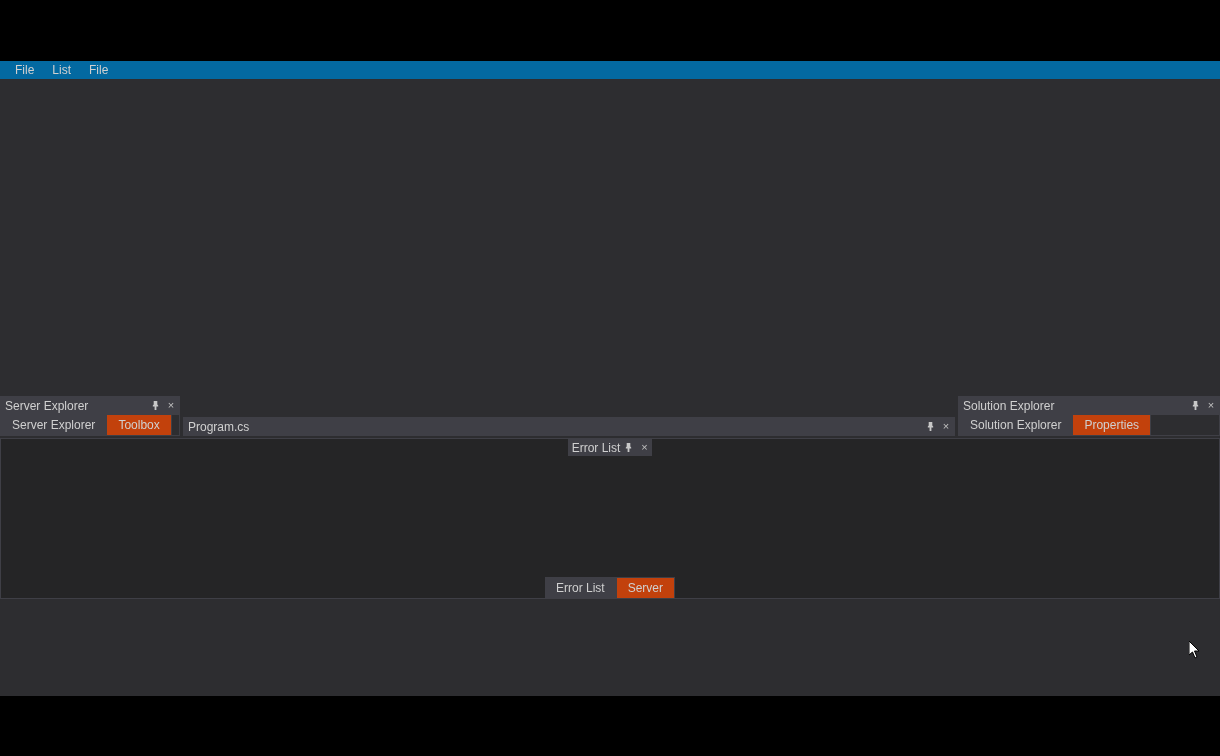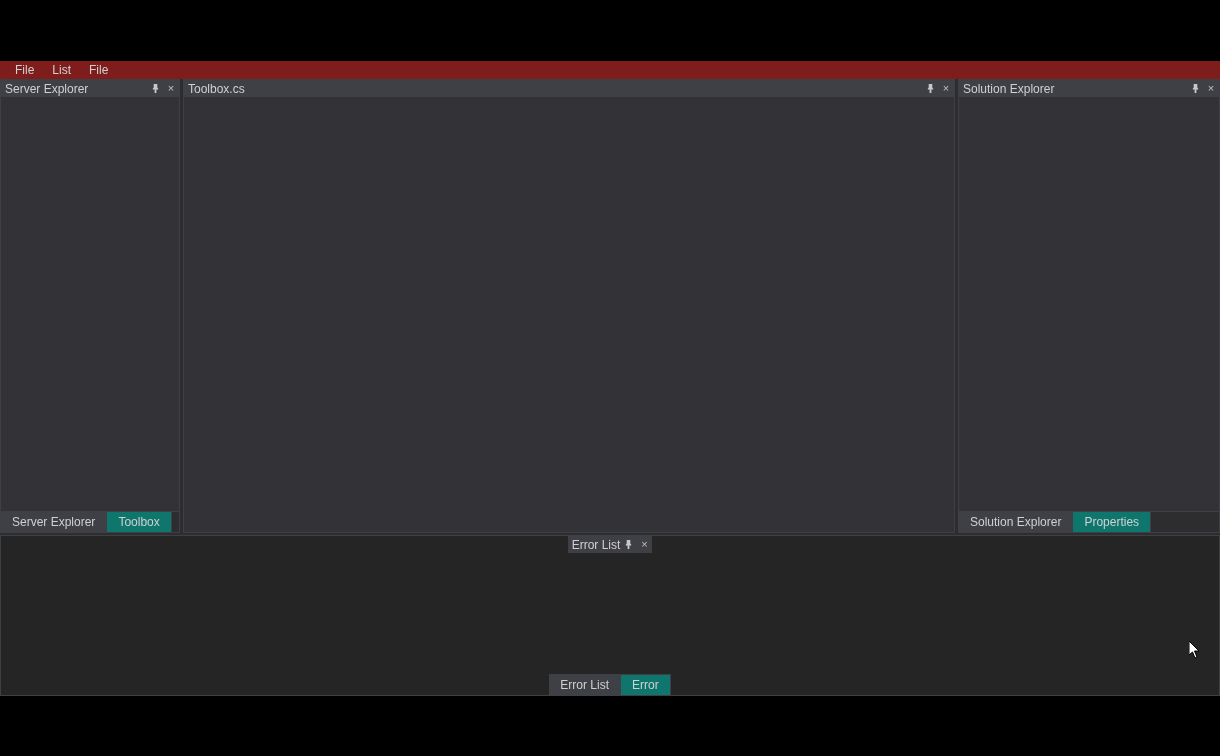--- a/index.html
+++ b/index.html
@@ -1,34 +1,34 @@
 <!DOCTYPE html>
 <html><head>
 <meta charset="utf-8">
 <style>
   * { margin:0; padding:0; box-sizing:border-box; }
   html,body { width:1220px; height:756px; background:#000; font-family:"Segoe UI",Arial,sans-serif; font-size:12px; color:#d0d0d0; overflow:hidden; }
   .app { position:absolute; left:0; top:61px; width:1220px; height:635px; background:#2d2d30; display:flex; flex-direction:column; }
   
-  .menubar { height:18px; background:#7f1d1d; display:flex; align-items:center; padding-left:6px; gap:0; }
+  .menubar { height:18px; background:#0369a1; display:flex; align-items:center; padding-left:6px; gap:0; }
   .menubar .mi { padding:1px 9px; color:#d0d0d0; cursor:default; }
   
-  .row-top { display:flex; height:454px; }
+  .row-top { display:flex; height:357px;align-items:flex-end; }
   .row-bot { display:flex; flex-direction:column; height:161px; margin-top:2px; }
   
   .panel { display:flex; flex-direction:column; background:#252526; border:1px solid #3f3f46; }
   .panel + .panel { margin-left:3px; }
   .titlebar { height:17px; background:#3f3f46; display:flex; align-items:center; padding-left:4px; font-size:12px; color:#d0d0d0; }
   .titlebar .spacer { flex:1; }
   .titlebar .tb-btn { width:16px; height:16px; display:flex; align-items:center; justify-content:center; color:#c0c0c0; font-size:10px; }
   .titlebar .tb-btn svg { width:9px; height:9px; }
   .content { flex:1; background:#333337; }
   .tabs { height:21px; display:flex; background:#2d2d30; border-top:1px solid #3f3f46; }
   .tab { padding:3px 11px; font-size:12px; color:#d0d0d0; border-right:1px solid #3f3f46; background:#3f3f46; }
-  .tab.inactive { background:#0f766e; }
+  .tab.inactive { background:#c2410c; }
   .close-x { font-size:11px; line-height:1; }
   
   .cursor { position:absolute; left:1189px; top:641px; pointer-events:none; }
 </style>
 </head>
 <body>
 
 <div class="app">
 
   <div class="menubar">
@@ -54,21 +54,21 @@
       </div>
       <div class="content"></div>
       <div class="tabs">
         <div class="tab">Server Explorer</div>
         <div class="tab inactive">Toolbox</div>
       </div>
     </div>
 
     <div class="panel" style="flex:1;">
       <div class="titlebar">
-        <span>Toolbox.cs</span>
+        <span>Program.cs</span>
         <span class="spacer"></span>
         <span class="tb-btn">
           <svg viewBox="0 0 10 10">
               <path d="M3 0h4v4l1 1v1H6v4L5 10 4 10V6H2V5l1-1V0z" fill="#c8c8c8"></path>
             </svg>
         </span>
         <span class="tb-btn">
             <span class="close-x">×</span>
           </span>
       </div>
@@ -107,21 +107,21 @@
               <path d="M3 0h4v4l1 1v1H6v4L5 10 4 10V6H2V5l1-1V0z" fill="#c8c8c8"></path>
             </svg>
         </span>
         <span class="tb-btn">
             <span class="close-x">×</span>
           </span>
       </div>
       <div class="content"></div>
       <div class="tabs">
         <div class="tab">Error List</div>
-        <div class="tab inactive">Error</div>
+        <div class="tab inactive">Server</div>
       </div>
     </div>
   </div>
 </div>
 
 <svg class="cursor" width="14" height="20" viewBox="0 0 14 20">
   <path d="M0 0 L0 14 L3.5 11 L6 17 L8 16 L5.5 10 L10 10 Z" fill="#fff" stroke="#000" stroke-width="1"></path>
 </svg>
 
 </body></html>

